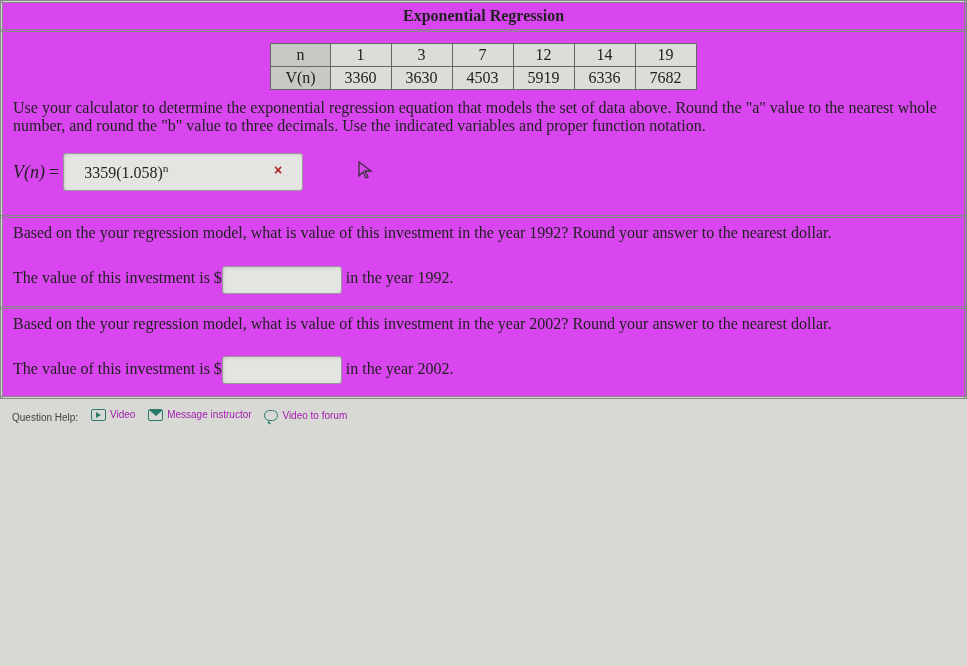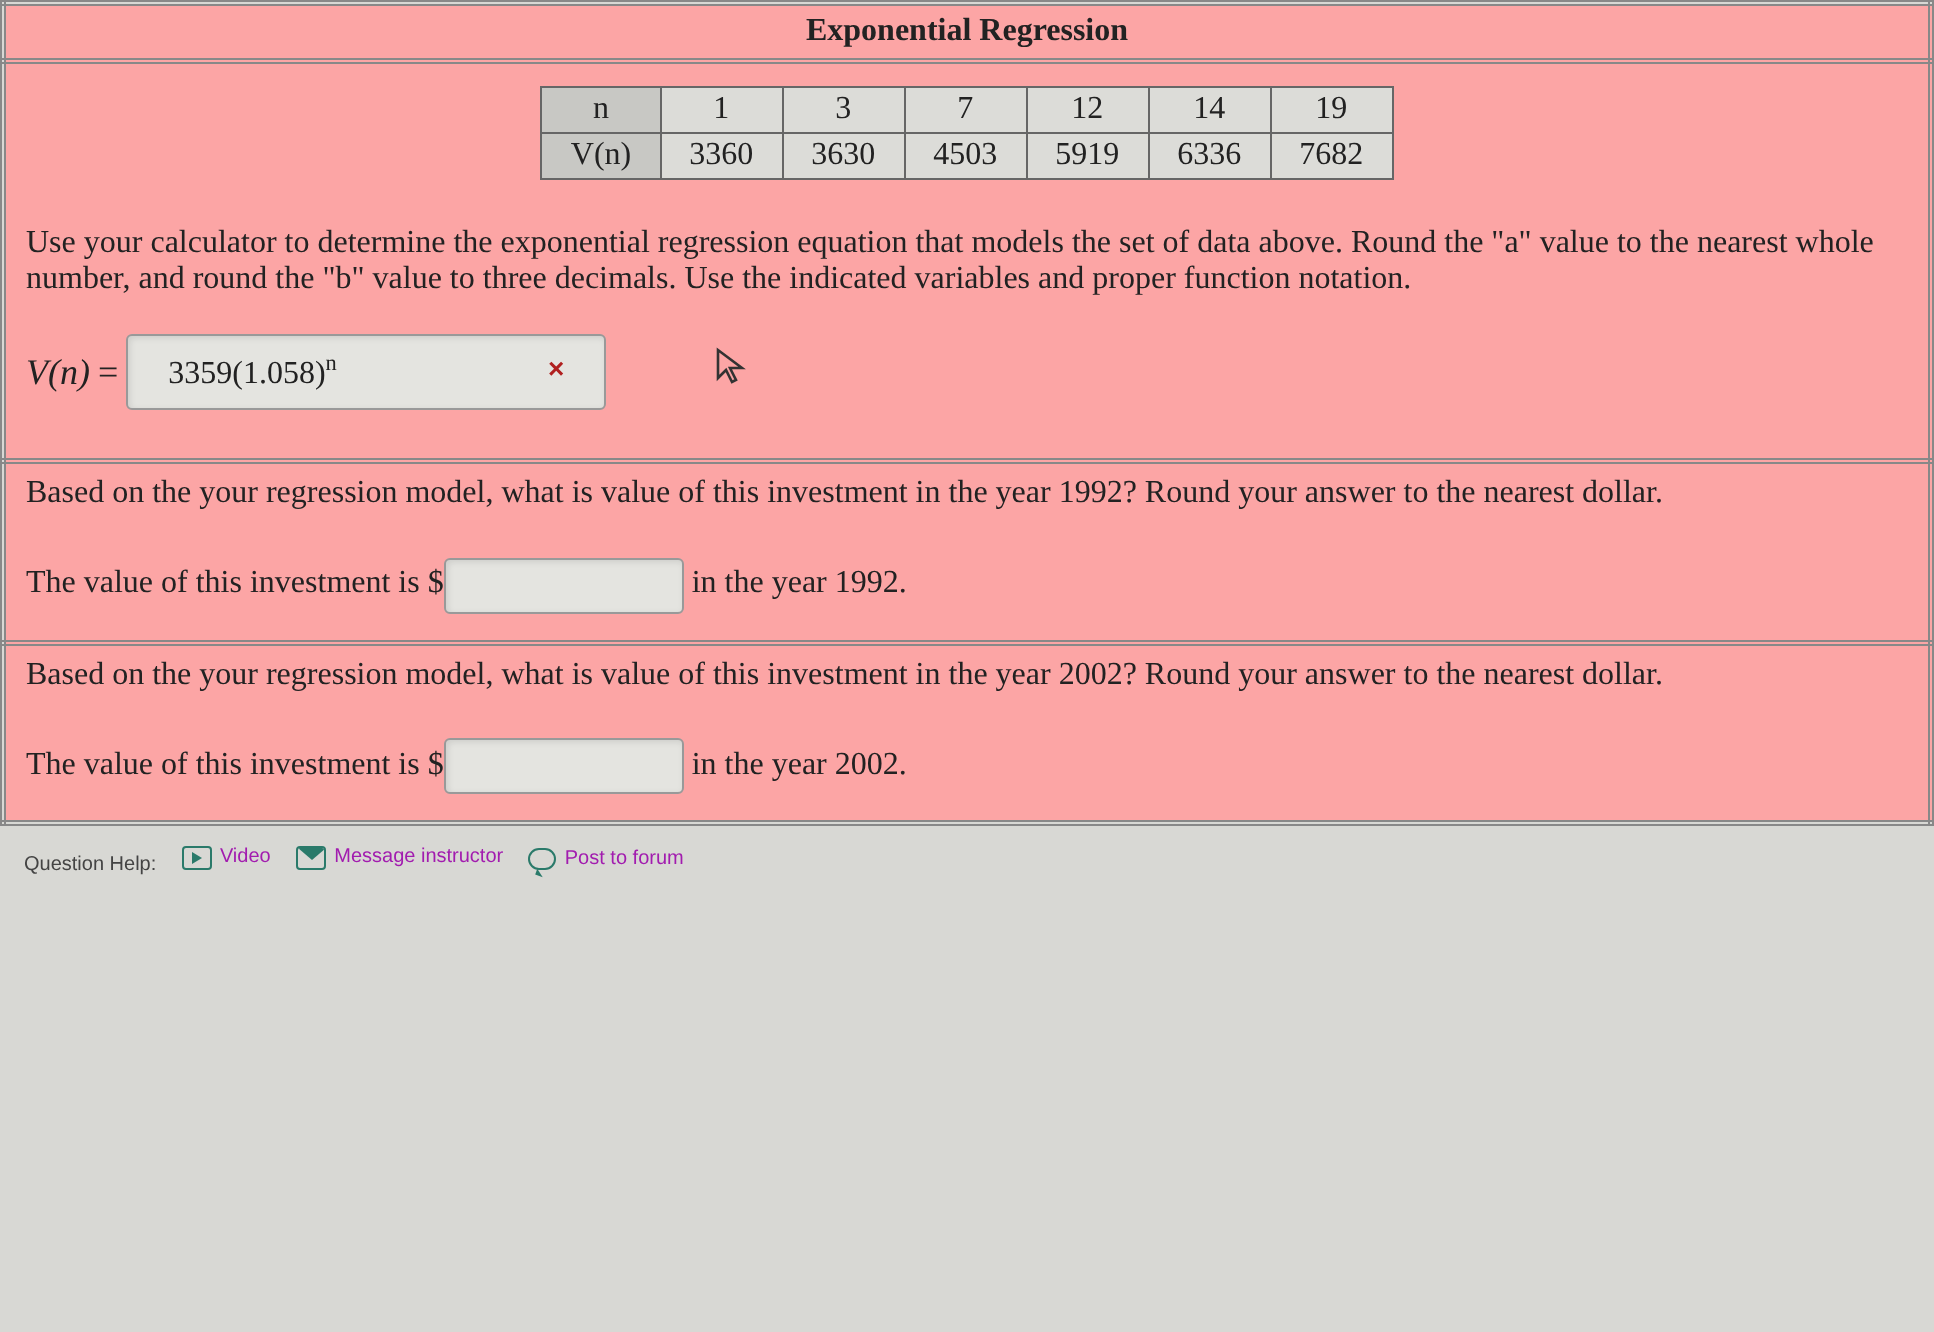--- a/index.html
+++ b/index.html
@@ -13,21 +13,21 @@
     }
     .outer-table {
       border-collapse: collapse;
       width: 100%;
       border: 3px double #888;
     }
     .outer-table > tbody > tr > td {
       border: 3px double #888;
       padding: 6px 10px;
       font-style: italic;
-      background: #fca5a5;
+      background: #d946ef;
     }
     .title-cell {
       text-align: center;
       font-weight: bold;
       font-style: normal !important;
       padding: 4px 0 !important;
     }
     .data-table {
       border-collapse: collapse;
       margin: 5px auto;
@@ -174,21 +174,21 @@
             <td class="row-header">V(n)</td>
             <td>3360</td>
             <td>3630</td>
             <td>4503</td>
             <td>5919</td>
             <td>6336</td>
             <td>7682</td>
           </tr>
         </tbody>
           </table>
-        <div class="ns" style="margin-top:23px;">Use your calculator to determine the exponential regression equation that models the set of data above. Round the "a" value to the nearest whole number, and round the "b" value to three decimals. Use the indicated variables and proper function notation.</div>
+        <div class="ns" style="margin-top:9px;">Use your calculator to determine the exponential regression equation that models the set of data above. Round the "a" value to the nearest whole number, and round the "b" value to three decimals. Use the indicated variables and proper function notation.</div>
         <div class="eq-row">
           <span class="math">V(n)</span>
           <span class="ns">=</span>
           <span class="input-box wide">
             <span>3359(1.058)</span><sup>n</sup>
             <span class="mark-wrong" style="float:right">×</span>
           </span>
           <span class="cursor-arrow">
             <svg width="18" height="20" viewBox="0 0 18 20">
                 <path d="M2 2 L2 16 L6 12 L9 18 L11 17 L8 11 L14 11 Z" fill="none" stroke="#333" stroke-width="1.3"></path>
@@ -221,15 +221,15 @@
   <a href="#">
       <span class="ico play"></span>
       <span>Video</span>
     </a>
   <a href="#">
       <span class="ico mail"></span>
       <span>Message instructor</span>
     </a>
   <a href="#">
       <span class="ico chat"></span>
-      <span>Post to forum</span>
+      <span>Video to forum</span>
     </a>
 </div>
 
 </body></html>

